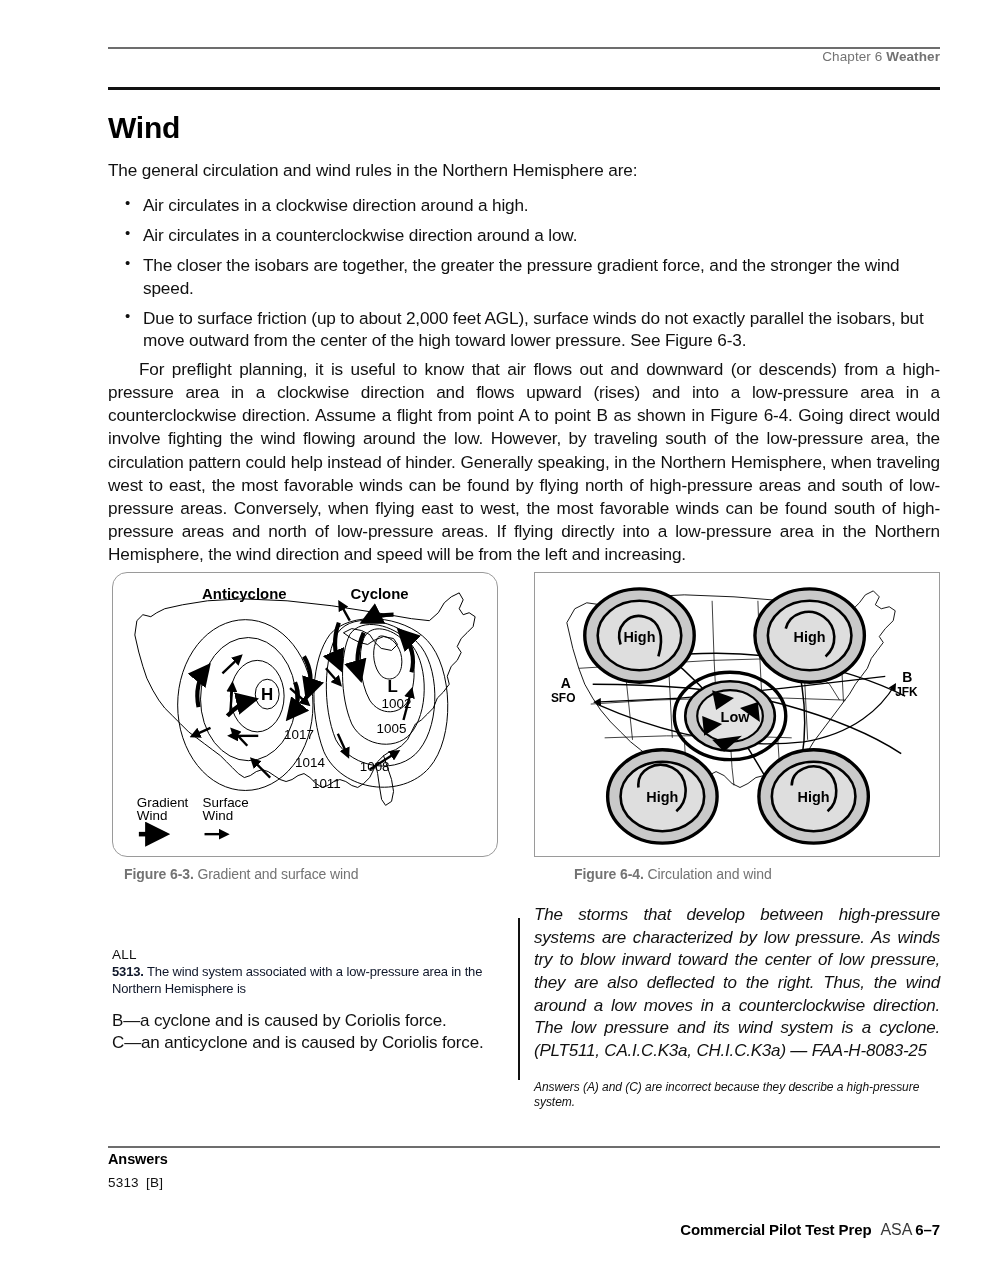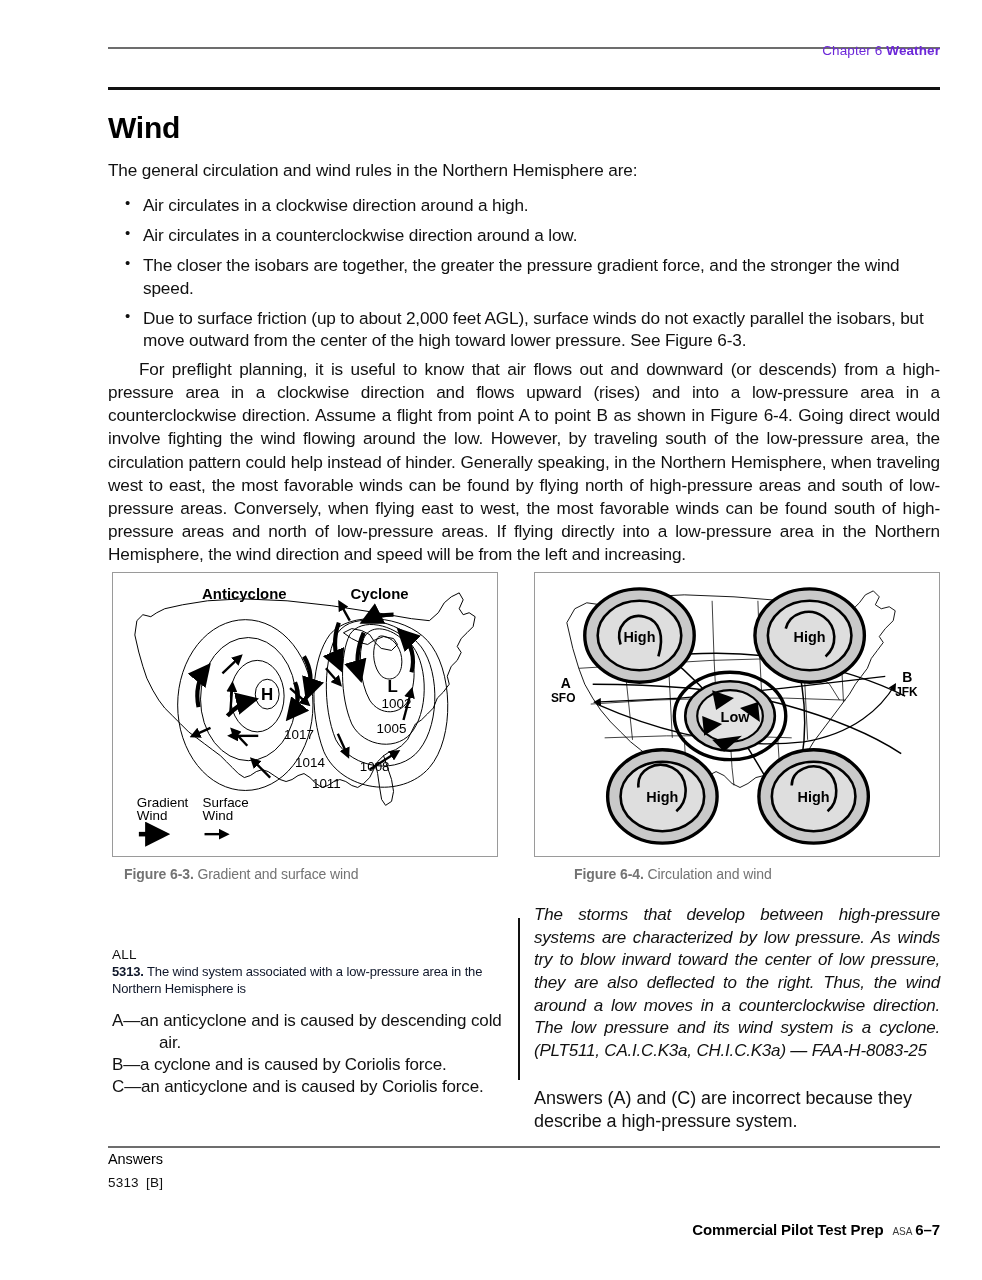--- a/index.html
+++ b/index.html
@@ -1,42 +1,42 @@
 <!DOCTYPE html>
 <html><head>
 <meta charset="utf-8">
 <style>
   html,body{margin:0;padding:0;background:#fff;}
   body{width:982px;height:1280px;font-family:"Liberation Sans",sans-serif;color:#000;-webkit-font-smoothing:antialiased;}
   .page{position:relative;width:982px;height:1280px;overflow:hidden;}
 
   
   .hdr-rule{position:absolute;left:108px;top:47px;width:832px;height:2px;background:#6d6d6d;}
-  .hdr-text{position:absolute;right:42px;top:43px;font-size:13.5px;letter-spacing:.1px;color:#6d28d9;}
+  .hdr-text{position:absolute;right:42px;top:49px;font-size:13.5px;letter-spacing:.1px;color:#737373;}
   .hdr-text b{font-weight:bold;}
 
   
   .title-rule{position:absolute;left:108px;top:87px;width:832px;height:3px;background:#111;}
   .title{position:absolute;left:108px;top:92px;font-size:30px;font-weight:bold;letter-spacing:-.2px;line-height:1.05;}
 
   
   .col{position:absolute;left:108px;width:832px;}
   .p{font-size:17.2px;line-height:1.32;color:#111;letter-spacing:-.15px;}
   .lead1{top:130px;}
   .lead2{top:159px;}
 
   ul.bullets{position:absolute;left:108px;top:186px;width:832px;margin:8px;padding:0;list-style:none;}
   ul.bullets li{position:relative;padding-left:27px;font-size:17.2px;line-height:1.33;letter-spacing:-.15px;margin-bottom:7px;color:#111;}
   ul.bullets li:before{content:"\2022";position:absolute;left:9px;top:-1px;font-size:15px;}
 
   .para{position:absolute;left:108px;top:358px;width:832px;font-size:17.2px;line-height:1.345;text-indent:31px;letter-spacing:-.16px;color:#111;text-align:justify;}
 
   
   .fig{position:absolute;border:1.5px solid #9a9a9a;background:#fff;box-sizing:border-box;}
-  #fig63{left:112px;top:572px;width:386px;height:285px;}
+  #fig63{left:112px;top:572px;width:386px;height:285px;border-radius:15px;}
   #fig64{left:534px;top:572px;width:406px;height:285px;}
   .fig svg{display:block;width:100%;height:100%;}
 
   .figcap{position:absolute;font-size:14px;color:#737373;letter-spacing:-.1px;padding-left:12px;}
   .figcap b{font-weight:bold;}
   #cap63{left:112px;top:866px;}
   #cap64{left:534px;top:866px;margin-left:28px;}
 
   
   .qcol{position:absolute;left:112px;top:905px;width:392px;margin-top:42px;}
@@ -44,30 +44,30 @@
   .q-stem{font-size:13px;line-height:1.3;letter-spacing:-.15px;color:#0f172a;}
   .q-stem b{font-weight:bold;}
   .q-choices{margin-top:12px;}
   .choice{font-size:17px;line-height:1.29;letter-spacing:-.15px;color:#111;padding-left:30px;text-indent:-30px;}
   .choice.wrap{padding-left:47px;text-indent:-47px;}
 
   .divider{position:absolute;left:518px;top:918px;width:1.5px;height:162px;background:#111;}
 
   .acol{position:absolute;left:534px;top:904px;width:406px;}
   .expl{font-size:17px;line-height:1.335;font-style:italic;letter-spacing:-.2px;color:#111;text-align:justify;}
-  .expl-sub{margin-top:24px;font-size:18px;line-height:1.3;letter-spacing:-.05px;color:#111;}
+  .expl-sub{margin-top:17px;font-size:12px;line-height:1.3;font-style:italic;letter-spacing:-.05px;color:#111;}
 
   
   .ans-rule{position:absolute;left:108px;top:1146px;width:832px;height:2px;background:#6d6d6d;}
-  .ans-title{position:absolute;left:108px;top:1151px;font-size:14.5px;font-weight:normal;letter-spacing:-.1px;}
+  .ans-title{position:absolute;left:108px;top:1151px;font-size:14.5px;font-weight:bold;letter-spacing:-.1px;}
   .ans-line{position:absolute;left:108px;top:1175px;font-size:13.5px;letter-spacing:.2px;color:#111;}
   .ans-line .code{display:inline-block;min-width:38px;}
   .foot{position:absolute;right:42px;top:1221px;font-size:15px;letter-spacing:-.1px;}
   .foot .bk{font-weight:bold;}
-  .foot .asa{font-weight:normal;color:#3a3a3a;margin:0 3px 0 9px;font-size:10px;text-align:right;}
+  .foot .asa{font-weight:normal;color:#3a3a3a;margin:0 3px 0 9px;font-size:16px;text-align:right;}
   .foot .pg{font-weight:bold;}
 </style>
 </head>
 <body>
 
 <div class="page">
 
   <div class="hdr-rule"></div>
   <div class="hdr-text"><span>Chapter 6 </span><b>Weather</b></div>
 
@@ -275,21 +275,20 @@
     </svg>
   </div>
 
   <div class="figcap" id="cap63"><b>Figure 6-3.</b><span> Gradient and surface wind</span></div>
   <div class="figcap" id="cap64"><b>Figure 6-4.</b><span> Circulation and wind</span></div>
 
   <div class="qcol">
     <div class="q-all">ALL</div>
     <div class="q-stem"><b>5313.</b><span> The wind system associated with a low-pressure area in the Northern Hemisphere is</span></div>
     <div class="q-choices">
-      <div class="choice wrap"><span>A—</span><span>an anticyclone and is caused by descending cold air.</span></div>
       <div class="choice"><span>B—</span><span>a cyclone and is caused by Coriolis force.</span></div>
       <div class="choice"><span>C—</span><span>an anticyclone and is caused by Coriolis force.</span></div>
     </div>
   </div>
 
   <div class="divider"></div>
 
   <div class="acol">
     <div class="expl">The storms that develop between high-pressure systems are characterized by low pressure. As winds try to blow inward toward the center of low pressure, they are also deflected to the right. Thus, the wind around a low moves in a counterclockwise direction. The low pressure and its wind system is a cyclone. (PLT511, CA.I.C.K3a, CH.I.C.K3a) — FAA-H-8083-25</div>
     <div class="expl-sub">Answers (A) and (C) are incorrect because they describe a high-pressure system.</div>

